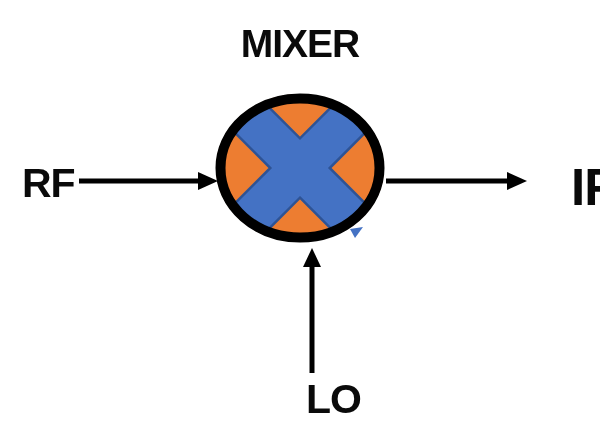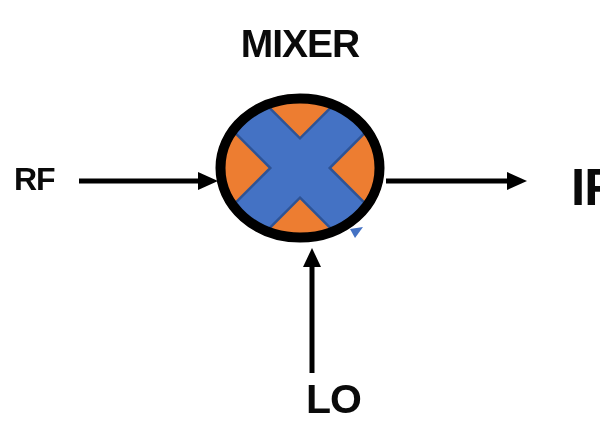--- a/index.html
+++ b/index.html
@@ -31,23 +31,23 @@
     color: #0a0a0a;
   }
   .label-title {
     left: 0;
     right: 0;
     top: 24px;
     text-align: center;
     font-size: 39px;
   }
   .label-rf {
-    left: 14px;
+    left: 22px;
     top: 163px;
-    font-size: 32px;
+    font-size: 41px;
   }
   .label-if {
     left: 531px;
     top: 162px;
     font-size: 51px;
     margin-left: 40px;
   }
   .label-lo {
     left: 293px;
     top: 379px;

